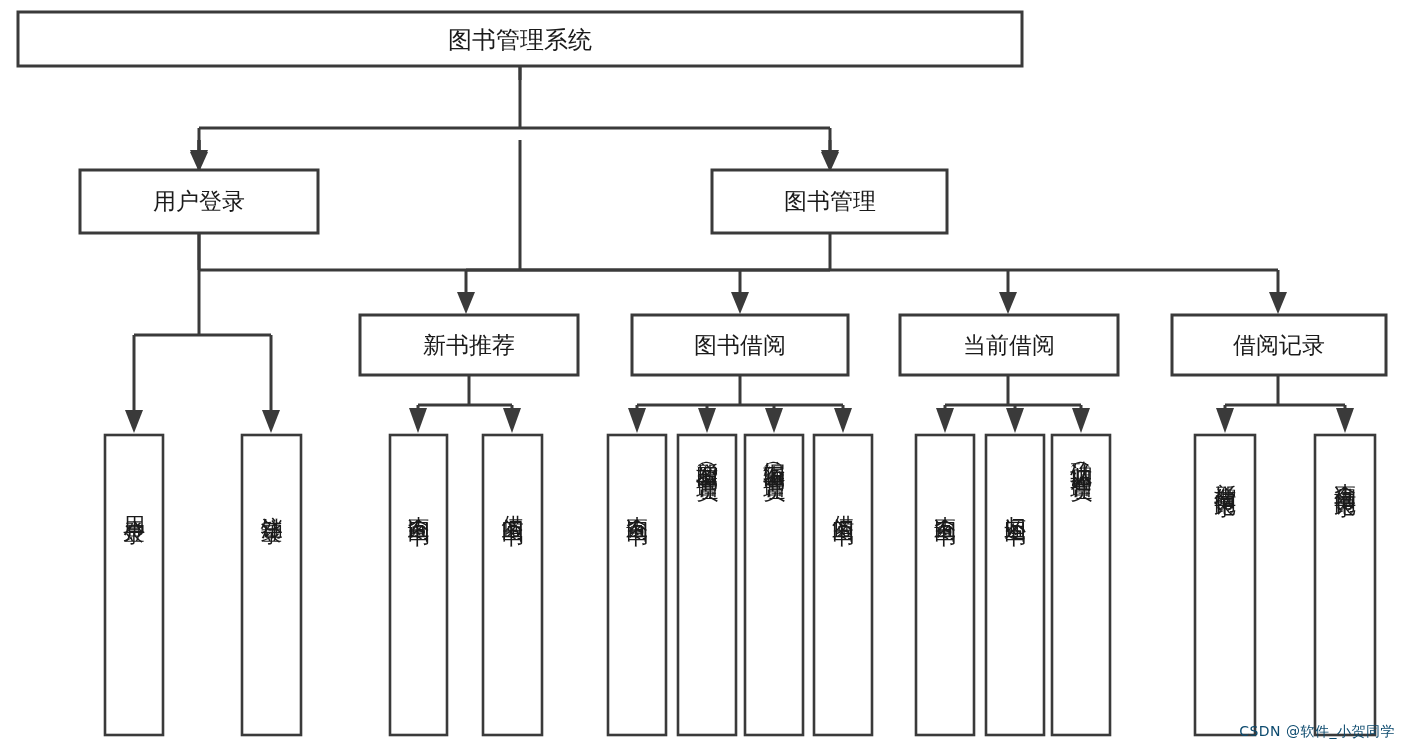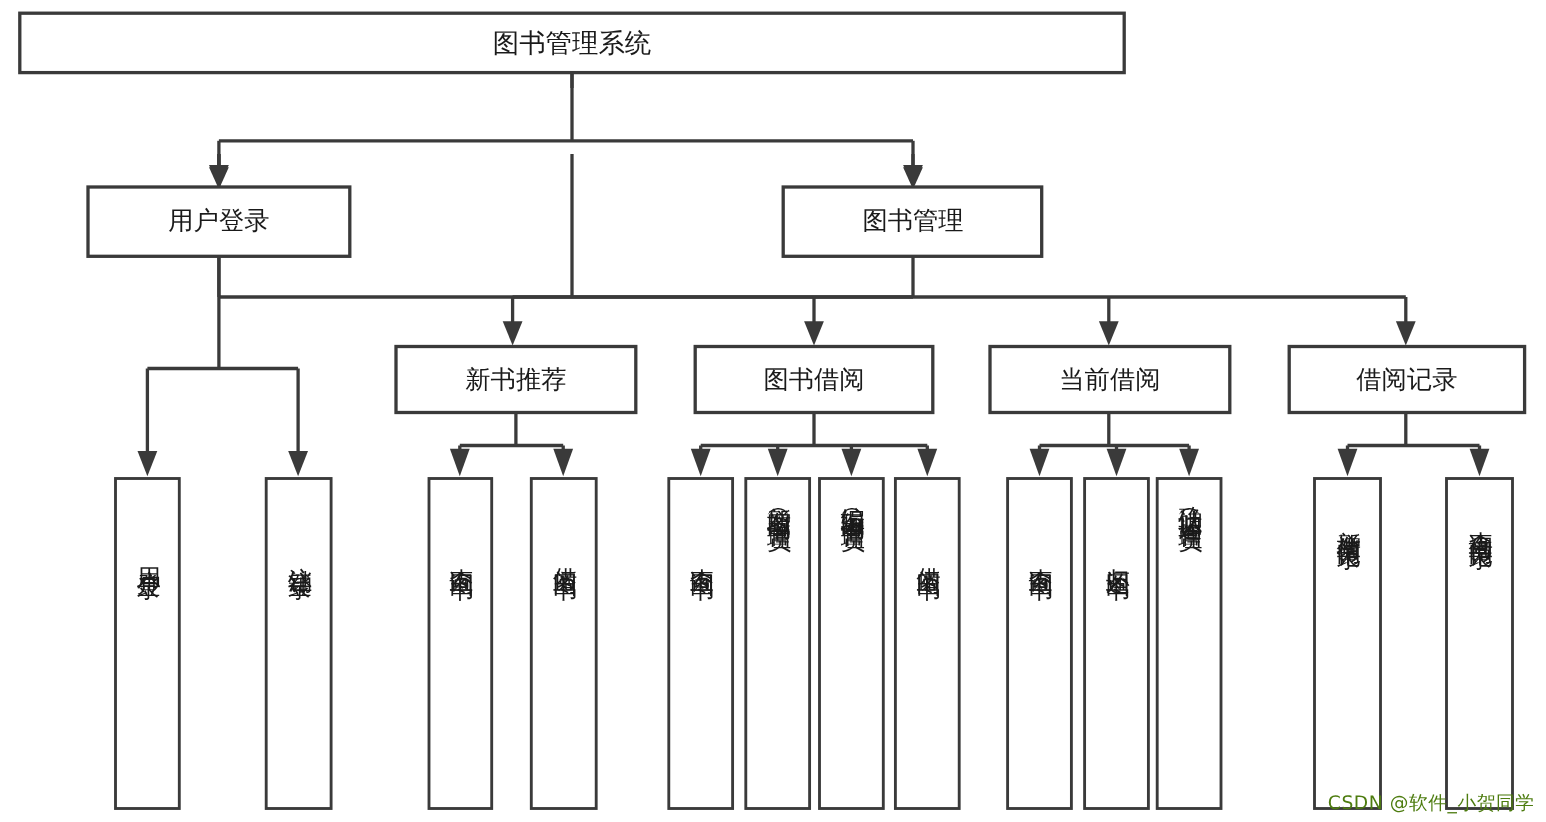--- a/index.html
+++ b/index.html
@@ -73,22 +73,22 @@
     letter-spacing: 3px;
     color: #1a1a1a;
     white-space: nowrap;
     text-align: center;
   }
   .watermark {
     position: absolute;
     right: 10px;
     bottom: 6px;
     font-family: "DejaVu Sans", "Liberation Sans", sans-serif;
-    font-size: 17px;
-    color: #4d7c0f;
+    font-size: 14px;
+    color: #0c4a6e;
     letter-spacing: 0.5px;
     white-space: nowrap;
   }
 </style>
 </head>
 <body>
 
 <div id="diagram-root">
 
   <svg class="diagram-svg" viewBox="0 0 1405 747" xmlns="http://www.w3.org/2000/svg">

